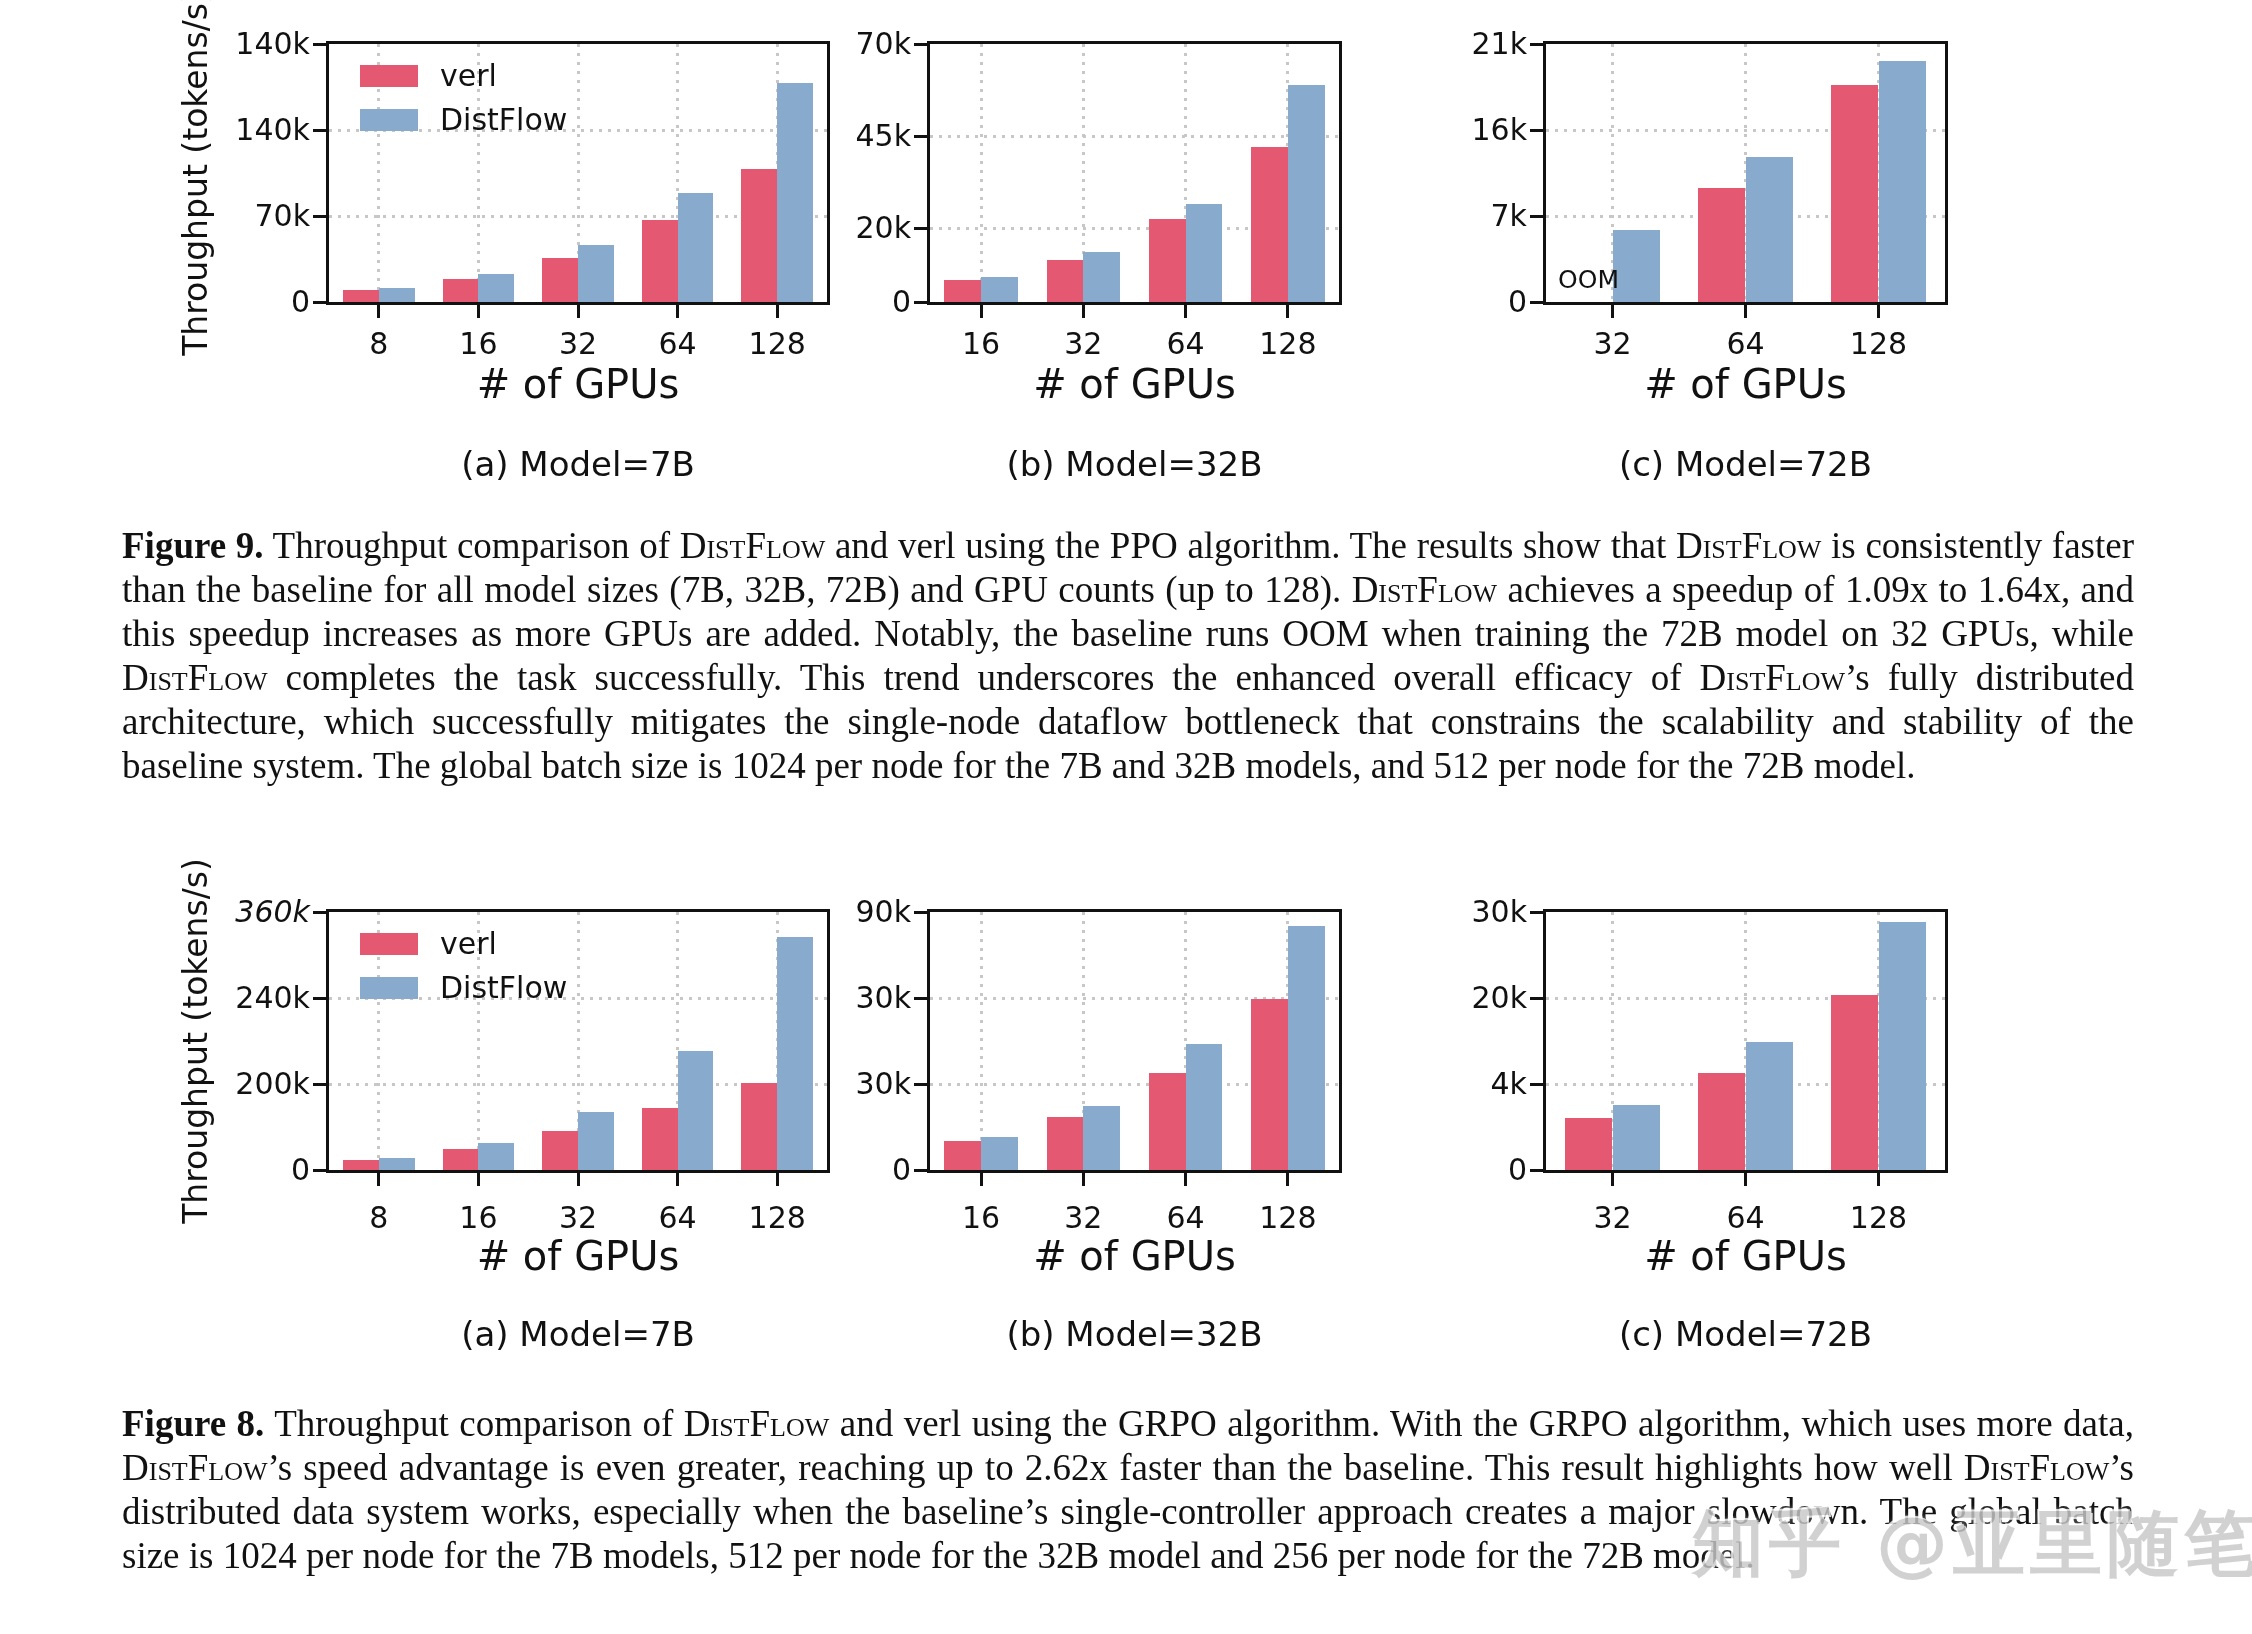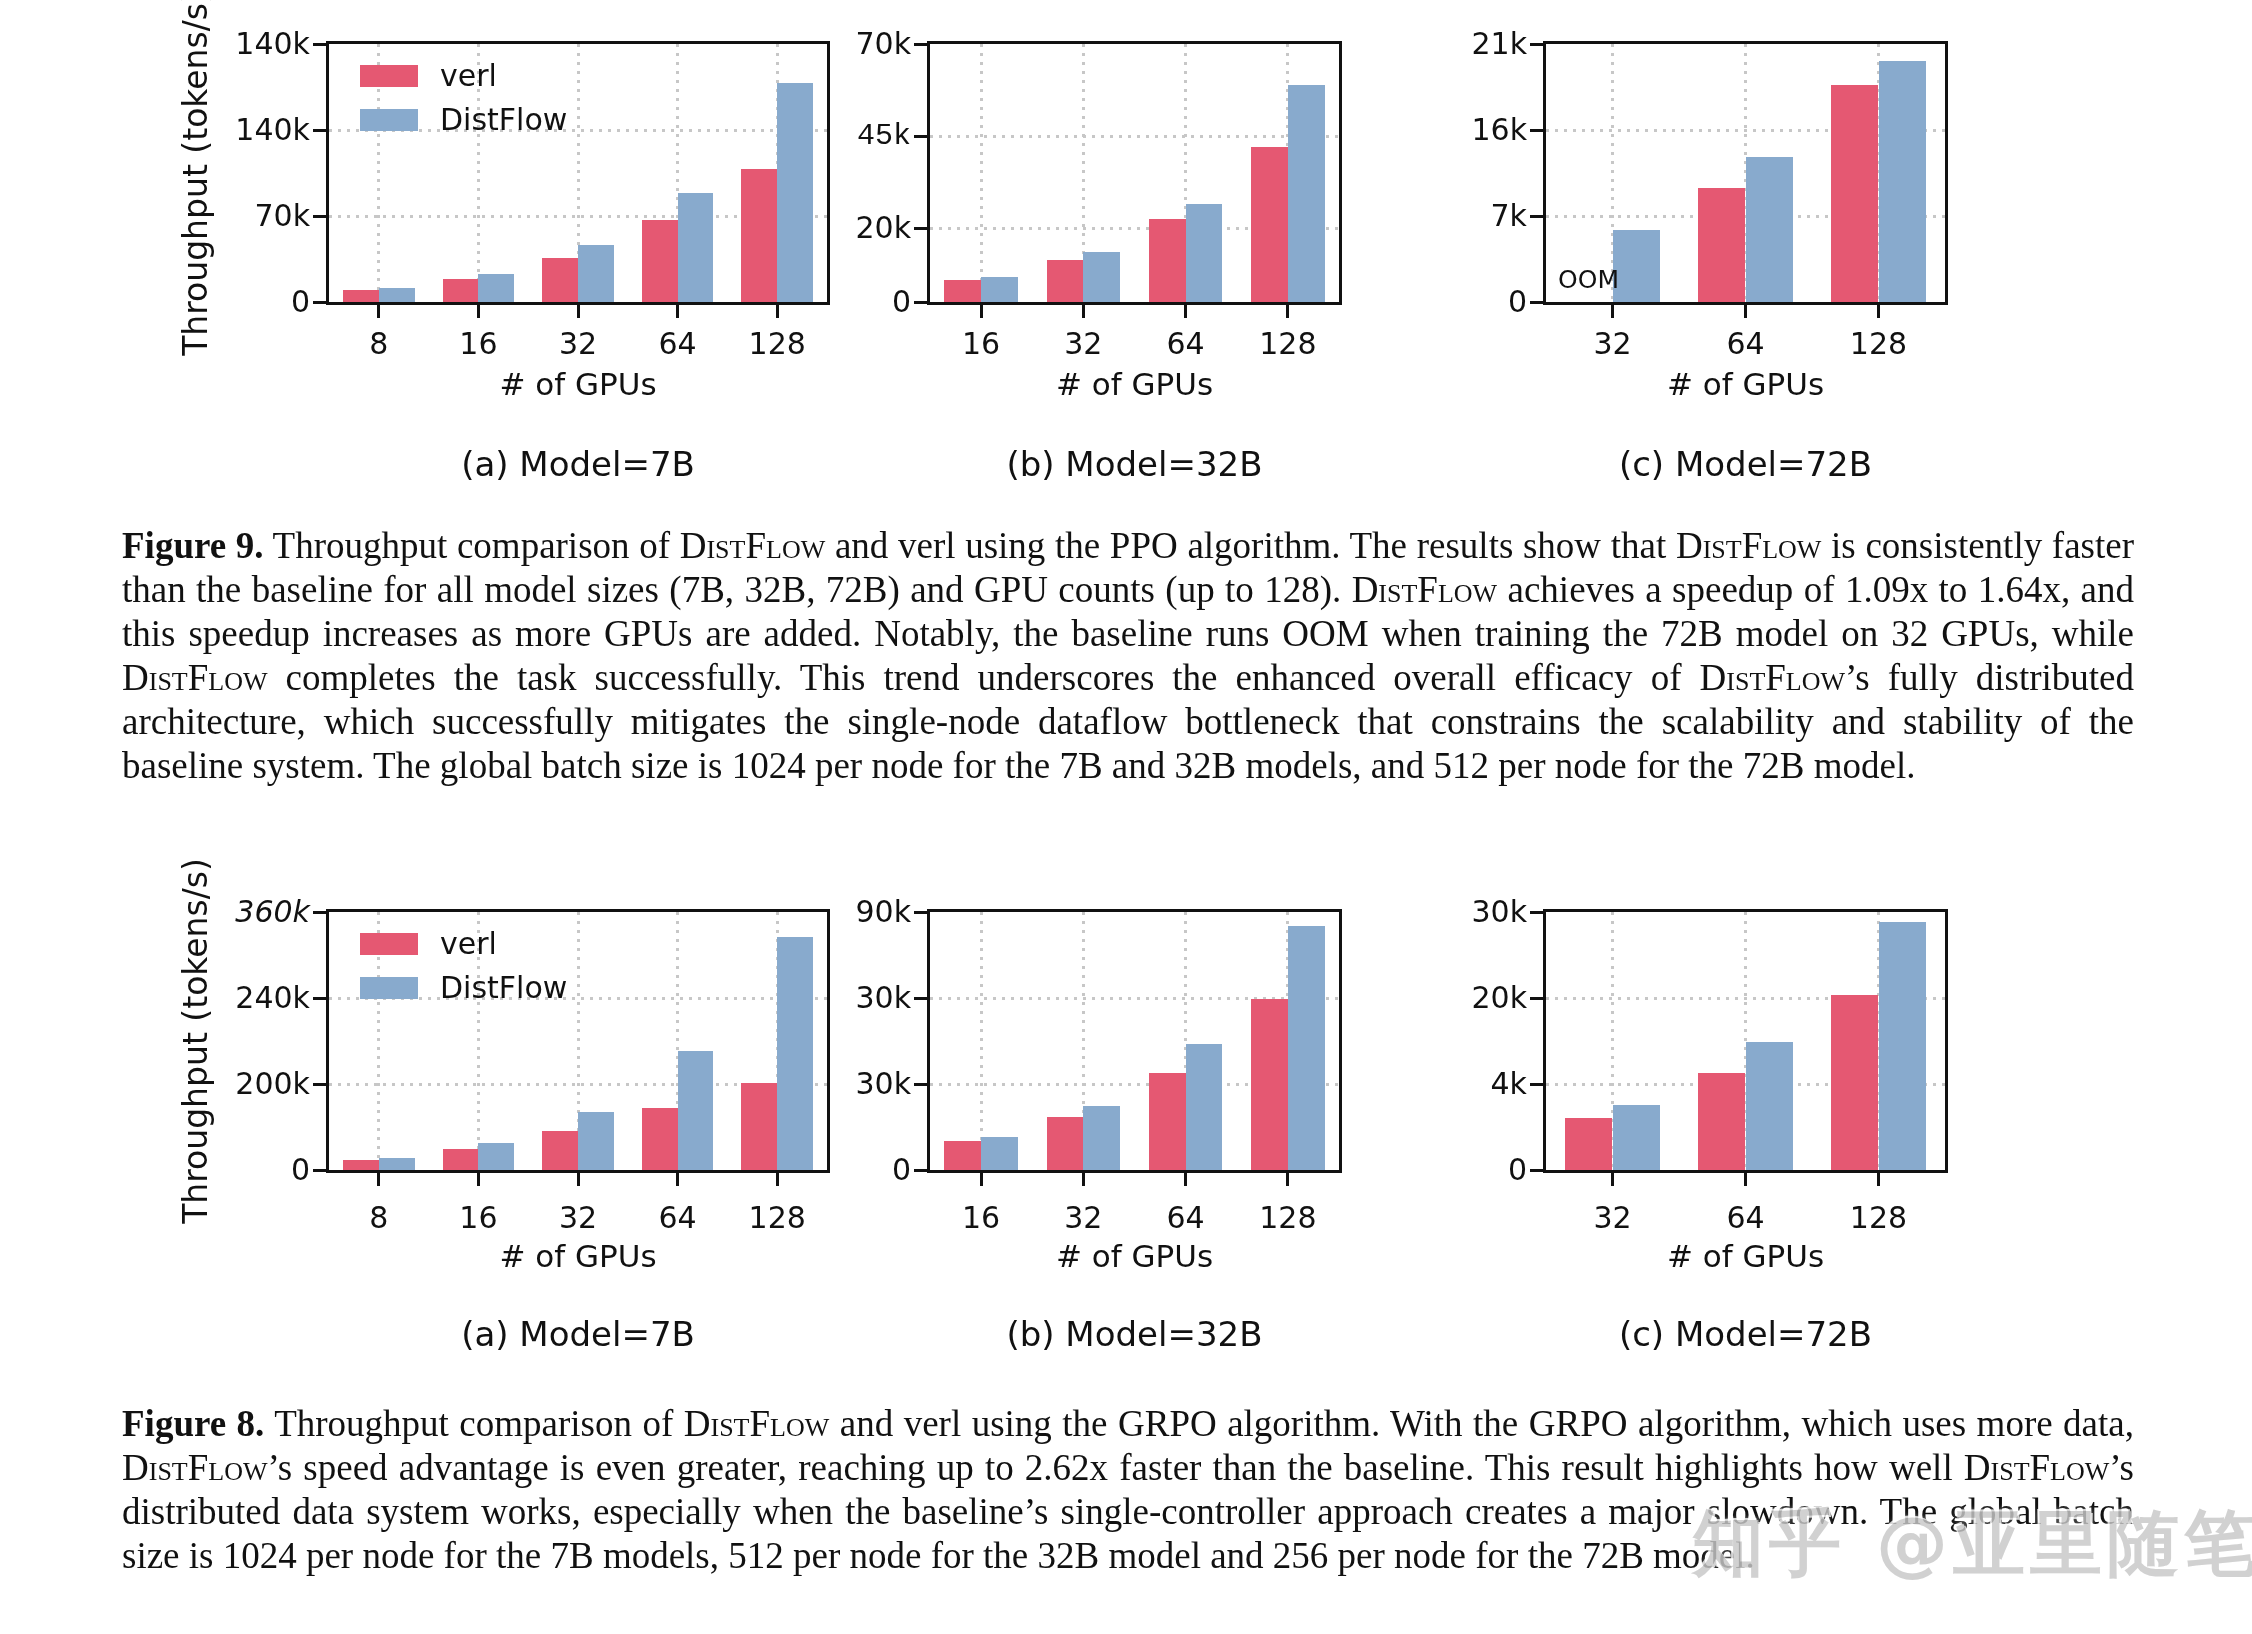--- a/index.html
+++ b/index.html
@@ -12,21 +12,21 @@
     position:absolute;box-sizing:border-box;border:3px solid #111111;background:#ffffff;
   }
   .vgrid{position:absolute;width:3px;top:0;
     background-image:repeating-linear-gradient(to bottom,#c7c7c7 0 3px,transparent 3px 9px);}
   .hgrid{position:absolute;height:3px;left:0;
     background-image:repeating-linear-gradient(to right,#c7c7c7 0 3px,transparent 3px 9px);}
   .bar{position:absolute;}
   .tick{position:absolute;background:#111111;}
   .yticklab{position:absolute;text-align:right;font-size:30px;line-height:34px;color:#111;}
   .xticklab{position:absolute;text-align:center;font-size:30px;line-height:34px;color:#111;}
-  .axlabel{position:absolute;text-align:center;font-size:31px;line-height:36px;color:#111;}
+  .axlabel{position:absolute;text-align:center;font-size:40px;line-height:36px;color:#111;}
   .subcap{position:absolute;text-align:center;font-size:34px;line-height:40px;color:#111;}
   .ylab{position:absolute;text-align:center;font-size:33px;line-height:40px;color:#111;
     transform:rotate(-90deg);}
   .legend-swatch{position:absolute;width:58px;height:22px;}
   .legend-label{position:absolute;font-size:30px;line-height:32px;color:#111;}
   .annot{position:absolute;text-align:center;font-size:25px;line-height:28px;color:#111;}
   .caption{
     position:absolute;left:122px;width:2012px;margin:0;
     font-family:"Liberation Serif","DejaVu Serif",serif;
     font-size:37px;line-height:44px;text-align:justify;color:#111111;
@@ -109,21 +109,21 @@
       <div class="bar" style="left: 51.125px; top: 232.937px; width: 36.81px; height: 25.0629px; background: rgb(136, 170, 205);"></div>
       <div class="bar" style="left: 153.375px; top: 208.243px; width: 36.81px; height: 49.7571px; background: rgb(136, 170, 205);"></div>
       <div class="bar" style="left: 255.625px; top: 160.329px; width: 36.81px; height: 97.6714px; background: rgb(136, 170, 205);"></div>
       <div class="bar" style="left: 357.875px; top: 40.5429px; width: 36.81px; height: 217.457px; background: rgb(136, 170, 205);"></div>
     </div>
     <div class="tick" style="left: 914px; top: 300.5px; width: 13px; height: 3px;"></div>
     <div class="yticklab" style="left: 791px; top: 285px; width: 120px;">0</div>
     <div class="tick" style="left: 914px; top: 226.786px; width: 13px; height: 3px;"></div>
     <div class="yticklab" style="left: 791px; top: 211.286px; width: 120px;">20k</div>
     <div class="tick" style="left: 914px; top: 134.643px; width: 13px; height: 3px;"></div>
-    <div class="yticklab" style="left: 791px; top: 119.143px; width: 120px; font-family: Liberation Mono, monospace;">45k</div>
+    <div class="yticklab" style="left: 791px; top: 119.143px; width: 120px;">45k</div>
     <div class="tick" style="left: 914px; top: 42.5px; width: 13px; height: 3px;"></div>
     <div class="yticklab" style="left: 791px; top: 27px; width: 120px;">70k</div>
     <div class="tick" style="left: 979.625px; top: 305px; width: 3px; height: 13px;"></div>
     <div class="xticklab" style="left: 911.125px; top: 327px; width: 140px;">16</div>
     <div class="tick" style="left: 1081.88px; top: 305px; width: 3px; height: 13px;"></div>
     <div class="xticklab" style="left: 1013.38px; top: 327px; width: 140px;">32</div>
     <div class="tick" style="left: 1184.12px; top: 305px; width: 3px; height: 13px;"></div>
     <div class="xticklab" style="left: 1115.62px; top: 327px; width: 140px;">64</div>
     <div class="tick" style="left: 1286.38px; top: 305px; width: 3px; height: 13px;"></div>
     <div class="xticklab" style="left: 1217.88px; top: 327px; width: 140px;">128</div>

